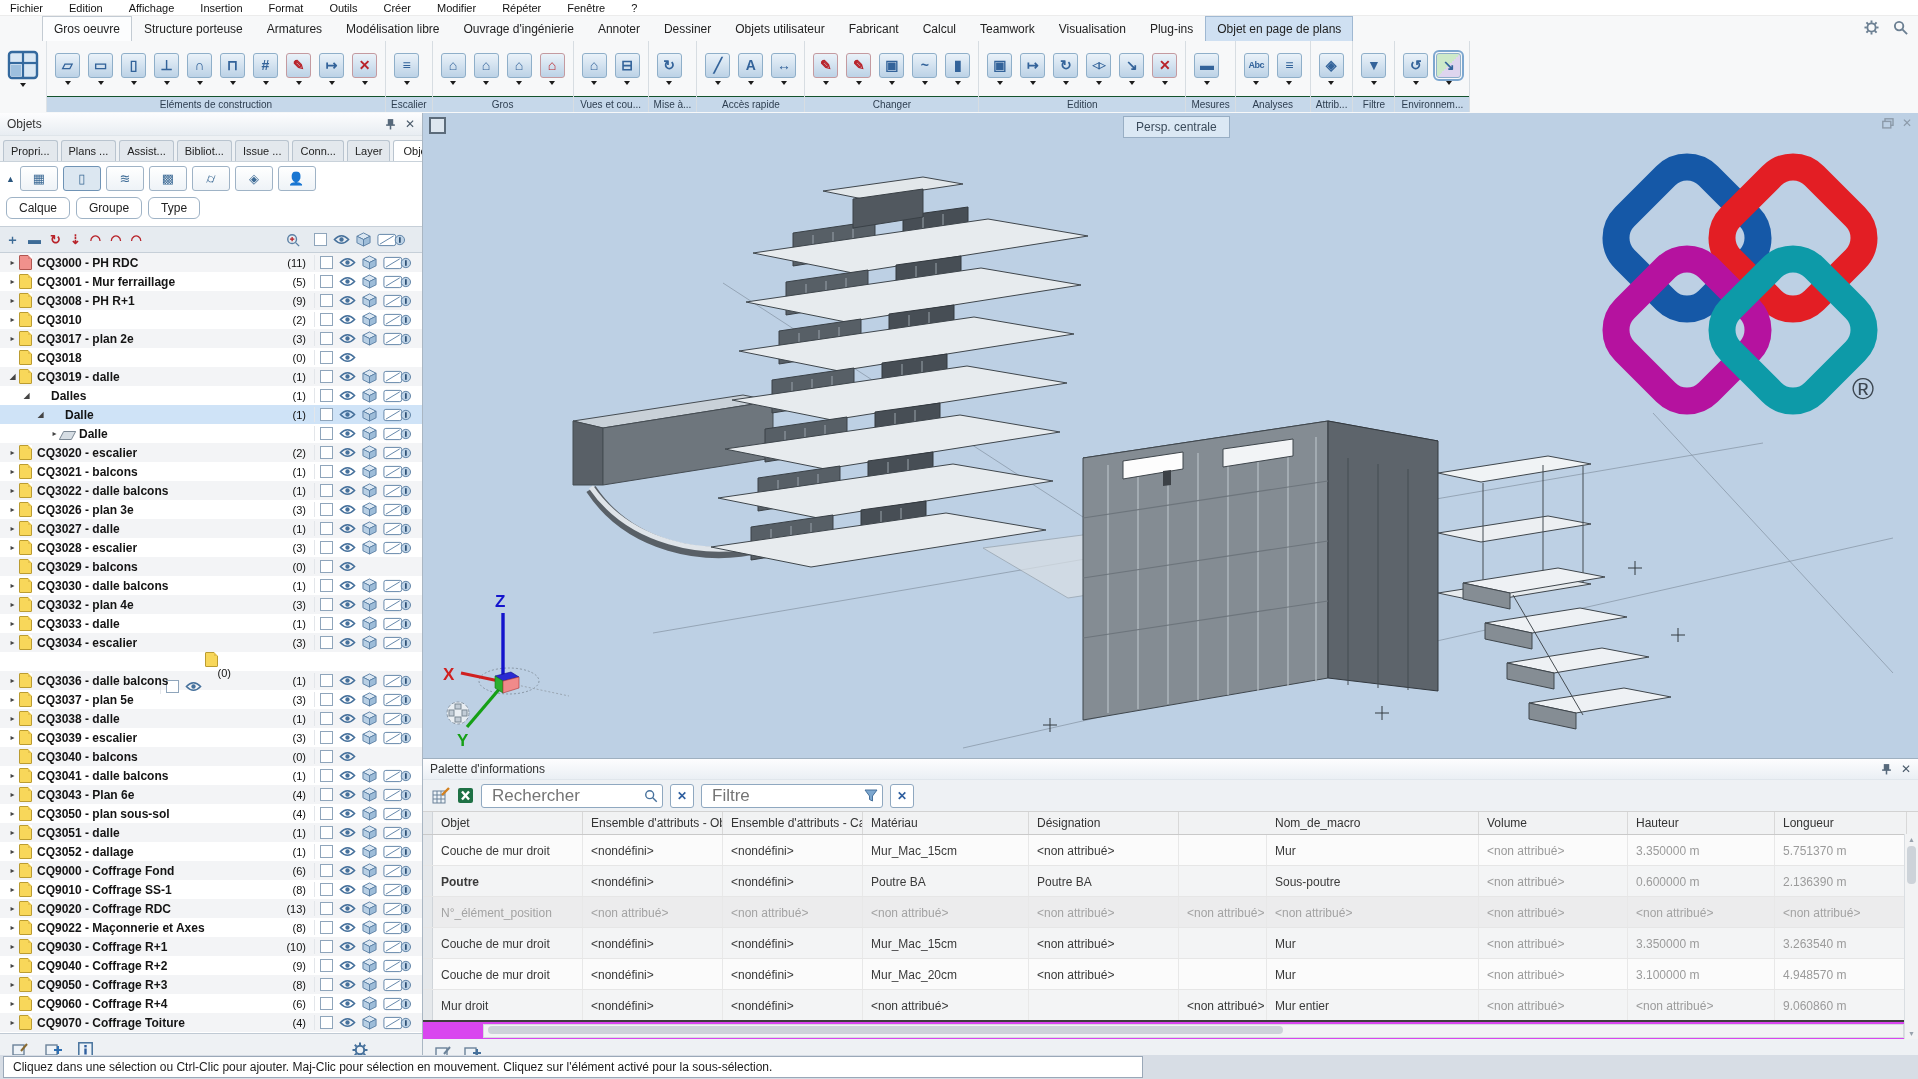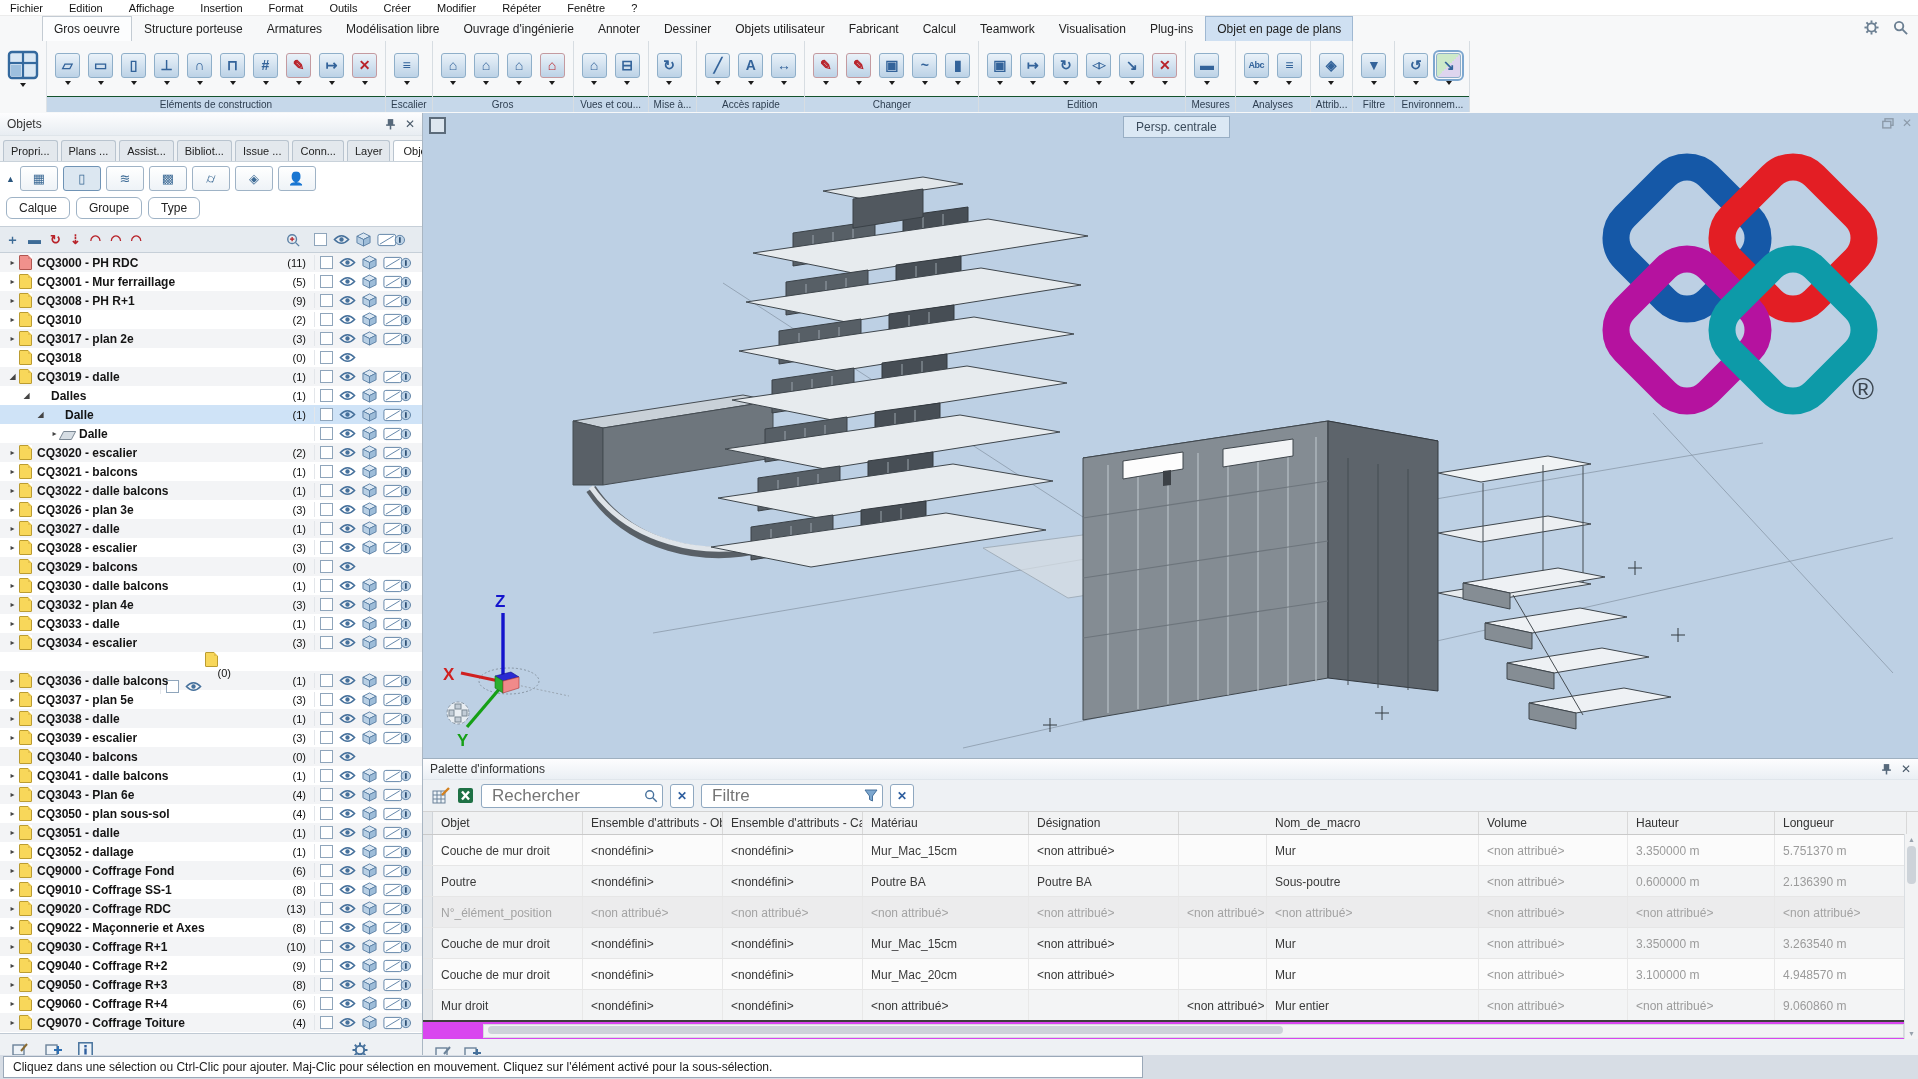--- a/index.html
+++ b/index.html
@@ -1676,21 +1676,21 @@
           <span class="td" style="width: 166px;">Mur_Mac_15cm</span>
           <span class="td" style="width: 150px;">&lt;non attribué&gt;</span>
           <span class="td" style="width: 88px;"></span>
           <span class="td" style="width: 212px;">Mur</span>
           <span class="td val" style="width: 149px;">&lt;non attribué&gt;</span>
           <span class="td val" style="width: 147px;">3.350000 m</span>
           <span class="td val" style="width: 132px;">5.751370 m</span>
         </div>
         <div class="trt alt">
           <span class="gut"></span>
-          <span class="td" style="width: 150px;">Poutre</span>
+          <span class="td" style="width: 150px; font-weight: bold;">Poutre</span>
           <span class="td" style="width: 140px;">&lt;nondéfini&gt;</span>
           <span class="td" style="width: 140px;">&lt;nondéfini&gt;</span>
           <span class="td" style="width: 166px;">Poutre BA</span>
           <span class="td" style="width: 150px;">Poutre BA</span>
           <span class="td" style="width: 88px;"></span>
           <span class="td" style="width: 212px;">Sous-poutre</span>
           <span class="td val" style="width: 149px;">&lt;non attribué&gt;</span>
           <span class="td val" style="width: 147px;">0.600000 m</span>
           <span class="td val" style="width: 132px;">2.136390 m</span>
         </div>

